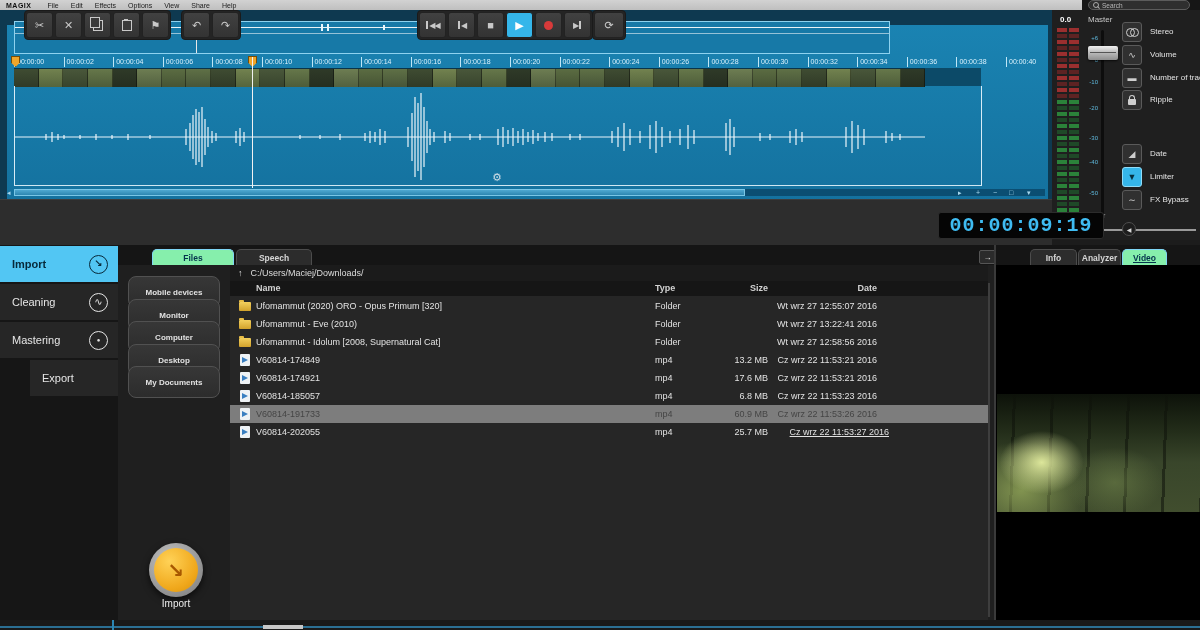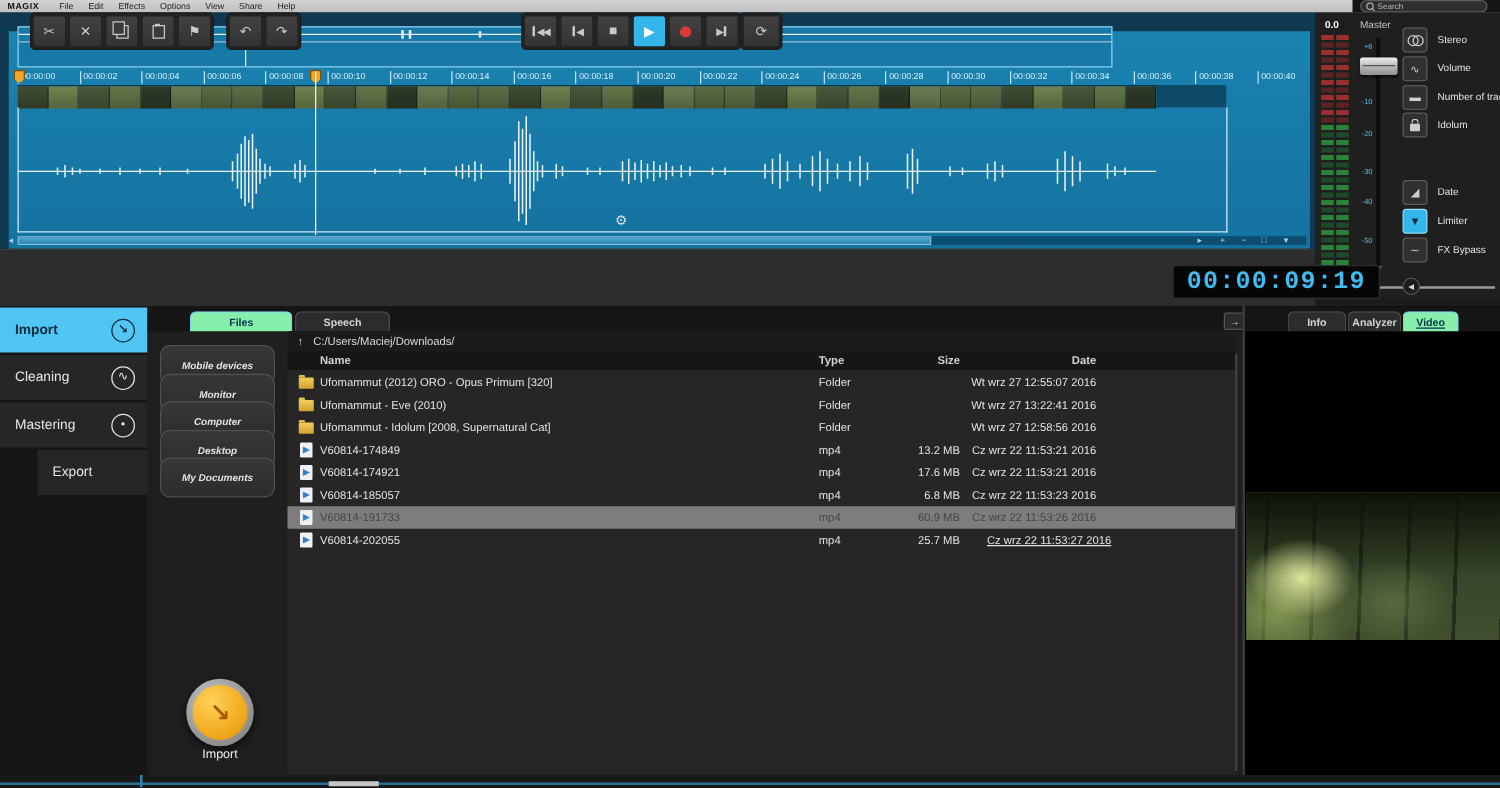--- a/index.html
+++ b/index.html
@@ -94,21 +94,21 @@
   #browser-topstrip{position:absolute;left:118px;top:245px;width:876px;height:20px;background:#151515;}
   .tab{position:absolute;top:249px;height:16px;border-radius:5px 5px 0 0;font-size:8.5px;font-weight:bold;
        display:flex;align-items:center;justify-content:center;background:#2c2c2c;border:1px solid #4c4c4c;border-bottom:none;color:#d5d5d5;box-sizing:border-box;}
   .tab.active{background:#86efac;color:#05344d;border-color:#7fd6f5;}
   #expand-arrow{position:absolute;left:979px;top:250px;width:17px;height:14px;background:#2b2b2b;border:1px solid #555;border-radius:2px;
                 color:#eee;font-size:8px;display:flex;align-items:center;justify-content:center;box-sizing:border-box;}
   #filetable-bg{position:absolute;left:230px;top:265px;width:758px;height:355px;background:#262626;}
   #path-strip{position:absolute;left:230px;top:265px;width:758px;height:16px;background:#1b1b1b;color:#dcdcdc;font-size:9px;display:flex;align-items:center;}
   #path-up{margin:0 8px 0 8px;font-size:9px;}
   .navbtn{position:absolute;left:128px;width:92px;height:32px;background:linear-gradient(180deg,#373737,#2c2c2c);border:1px solid #515151;border-radius:8px;
-          color:#e2e2e2;font-size:8px;font-weight:bold;display:flex;align-items:center;justify-content:center;box-sizing:border-box;font-style:italic;}
+          color:#e2e2e2;font-size:8px;font-weight:bold;display:flex;align-items:center;justify-content:center;box-sizing:border-box;}
   #table-header{position:absolute;left:230px;top:281px;width:758px;height:15px;background:#161616;}
   .th{position:absolute;top:0;font-size:9px;color:#d2d2d2;font-weight:bold;line-height:15px;}
   .frow{position:absolute;left:230px;width:758px;height:18px;font-size:9px;color:#e2e2e2;}
   .frow.selected{background:#7d7d7d;color:#454545;}
   .fcell{position:absolute;top:0;line-height:18px;white-space:nowrap;}
   .icon-folder{position:absolute;left:9px;top:5px;width:12px;height:9px;background:linear-gradient(180deg,#f2cf5d,#d2a22c);border-radius:1px;}
   .icon-folder::before{content:"";position:absolute;top:-2px;left:0;width:5px;height:2px;background:#e7bc45;border-radius:1px 1px 0 0;}
   .icon-mp4{position:absolute;left:10px;top:3px;width:10px;height:12px;background:#eef2f5;border-radius:1px;}
   .icon-mp4::after{content:"";position:absolute;left:2px;top:3px;width:6px;height:6px;background:#3a7fc1;clip-path:polygon(0 0,100% 50%,0 100%);}
   #file-scrollbar{position:absolute;left:988px;top:283px;width:2px;height:334px;background:#3e3e3e;}
@@ -437,21 +437,21 @@
           <span>∿</span>
         </div>
         <span class="mixlabel" style="top: 35px;">Volume</span>
         <div class="mixbtn" style="top: 58px;">
           <span>▬</span>
         </div>
         <span class="mixlabel" style="top: 58px;">Number of tracks</span>
         <div class="mixbtn" style="top: 80px;">
           <span class="g-lock"></span>
         </div>
-        <span class="mixlabel" style="top: 80px;">Idolum</span>
+        <span class="mixlabel" style="top: 80px;">Ripple</span>
         <div class="mixbtn" style="top: 134px;">
           <span>◢</span>
         </div>
         <span class="mixlabel" style="top: 134px;">Date</span>
         <div class="mixbtn active" style="top: 157px;">
           <span>▼</span>
         </div>
         <span class="mixlabel" style="top: 157px;">Limiter</span>
         <div class="mixbtn" style="top: 180px;">
           <span>∼</span>
@@ -533,21 +533,21 @@
     </div>
   <div id="table-header">
       <span class="th" style="left: 26px; width: 380px; text-align: left;">Name</span>
       <span class="th" style="left: 425px; width: 70px; text-align: left;">Type</span>
       <span class="th" style="left: 430px; width: 108px; text-align: right;">Size</span>
       <span class="th" style="left: 520px; width: 127px; text-align: right;">Date</span>
     </div>
   <div id="file-rows">
       <div class="frow" style="top: 297px;">
         <span class="icon-folder"></span>
-        <span class="fcell" style="left: 26px; width: 380px; text-align: left;">Ufomammut (2012) ORO - Opus Primum [320]</span>
+        <span class="fcell" style="left: 26px; width: 380px; text-align: left;">Ufomammut (2020) ORO - Opus Primum [320]</span>
         <span class="fcell" style="left: 425px; width: 70px; text-align: left;">Folder</span>
         <span class="fcell" style="left: 430px; width: 108px; text-align: right;"></span>
         <span class="fcell" style="left: 520px; width: 127px; text-align: right;">Wt wrz 27 12:55:07 2016</span>
       </div>
       <div class="frow" style="top: 315px;">
         <span class="icon-folder"></span>
         <span class="fcell" style="left: 26px; width: 380px; text-align: left;">Ufomammut - Eve (2010)</span>
         <span class="fcell" style="left: 425px; width: 70px; text-align: left;">Folder</span>
         <span class="fcell" style="left: 430px; width: 108px; text-align: right;"></span>
         <span class="fcell" style="left: 520px; width: 127px; text-align: right;">Wt wrz 27 13:22:41 2016</span>

